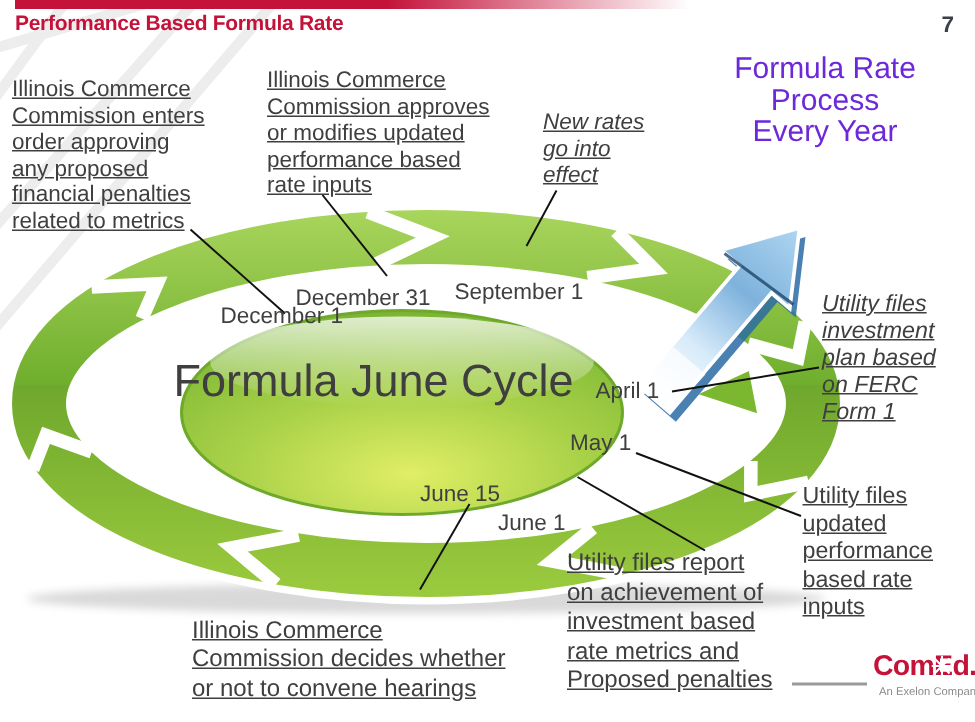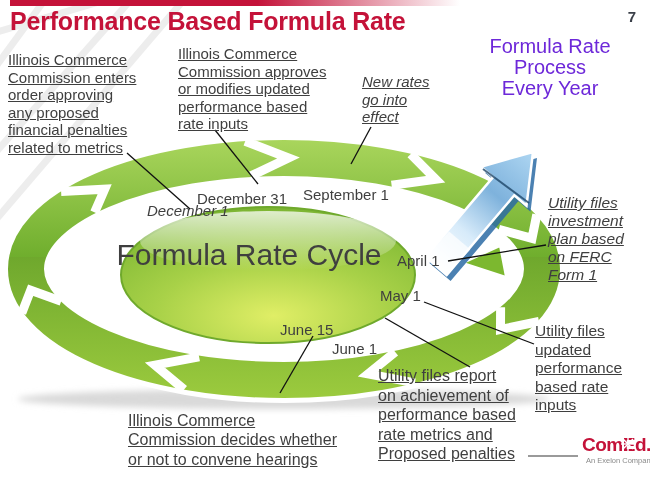--- a/index.html
+++ b/index.html
@@ -1,21 +1,21 @@
 <!DOCTYPE html>
 <html><head>
 <meta charset="utf-8">
 <style>
   html,body{margin:0;padding:0;background:#fff;}
   .slide{position:relative;width:650px;height:481px;background:#ffffff;overflow:hidden;
          font-family:"Liberation Sans",sans-serif;color:#3f3f3f;}
   .slide svg.canvas{position:absolute;left:0;top:0;}
   .accent-bar{position:absolute;left:10px;top:0;width:450px;height:6px;
     background:linear-gradient(to right,#c41239 0%,#c41239 55%,rgba(196,18,57,0) 100%);}
-  .title{position:absolute;left:10px;top:7px;font-size:25px;font-weight:bold;color:#c41239;letter-spacing:-0.2px;}
+  .title{position:absolute;left:10px;top:7px;font-size:14px;font-weight:bold;color:#c41239;letter-spacing:-0.2px;}
   .page-number{position:absolute;right:14px;top:8px;font-size:15px;font-weight:bold;color:#3a3f48;}
   .blk{position:absolute;font-size:15px;line-height:17.5px;white-space:pre-line;color:#3f3f3f;text-decoration:underline;}
   .italic{font-style:italic;}
   .process-note{position:absolute;left:452px;top:36px;width:196px;text-align:center;
     font-size:20px;line-height:21px;color:#6d28d9;}
   .process-note .sup{font-size:12px;vertical-align:super;line-height:0;}
   .date-label{position:absolute;font-size:15px;color:#3f3f3f;white-space:nowrap;}
   .center-label{position:absolute;left:104px;top:238px;width:290px;text-align:center;
     font-size:30px;color:#3f3f3f;}
   .blk1{left:8px;top:51px;width:172px;}
@@ -153,36 +153,36 @@
 Form 1</div>
 
   <div class="blk util-updated">Utility files
 updated
 performance
 based rate
 inputs</div>
 
   <div class="blk util-report">Utility files report
 on achievement of
-performance based
+investment based
 rate metrics and
 Proposed penalties</div>
 
   <div class="blk icc-decides">
     <div class="p1">Illinois Commerce
 Commission decides whether
 or not to convene hearings</div>
     
   </div>
 
-  <div class="center-label">Formula Rate Cycle</div>
+  <div class="center-label">Formula June Cycle</div>
 
   <span class="date-label" style="left:197px;top:190px;">December 31</span>
   <span class="date-label" style="left:303px;top:186px;">September 1</span>
-  <span class="date-label" style="left:147px;top:202px;font-style:italic;">December 1</span>
+  <span class="date-label" style="left:147px;top:202px;">December 1</span>
   <span class="date-label" style="left:397px;top:252px;">April 1</span>
   <span class="date-label" style="left:380px;top:287px;">May 1</span>
   <span class="date-label" style="left:332px;top:306px;margin-top:34px;">June 1</span>
   <span class="date-label" style="left:280px;top:321px;">June 15</span>
 
   <div class="logo">
     <div class="rule"></div>
     <div class="wordmark"><span>Com</span><span class="e-wrap"><span>E</span><svg class="star" width="14" height="14">
             <g stroke="#ffffff" stroke-width="1.4">
           <line x1="7" y1="0" x2="7" y2="14"></line>

